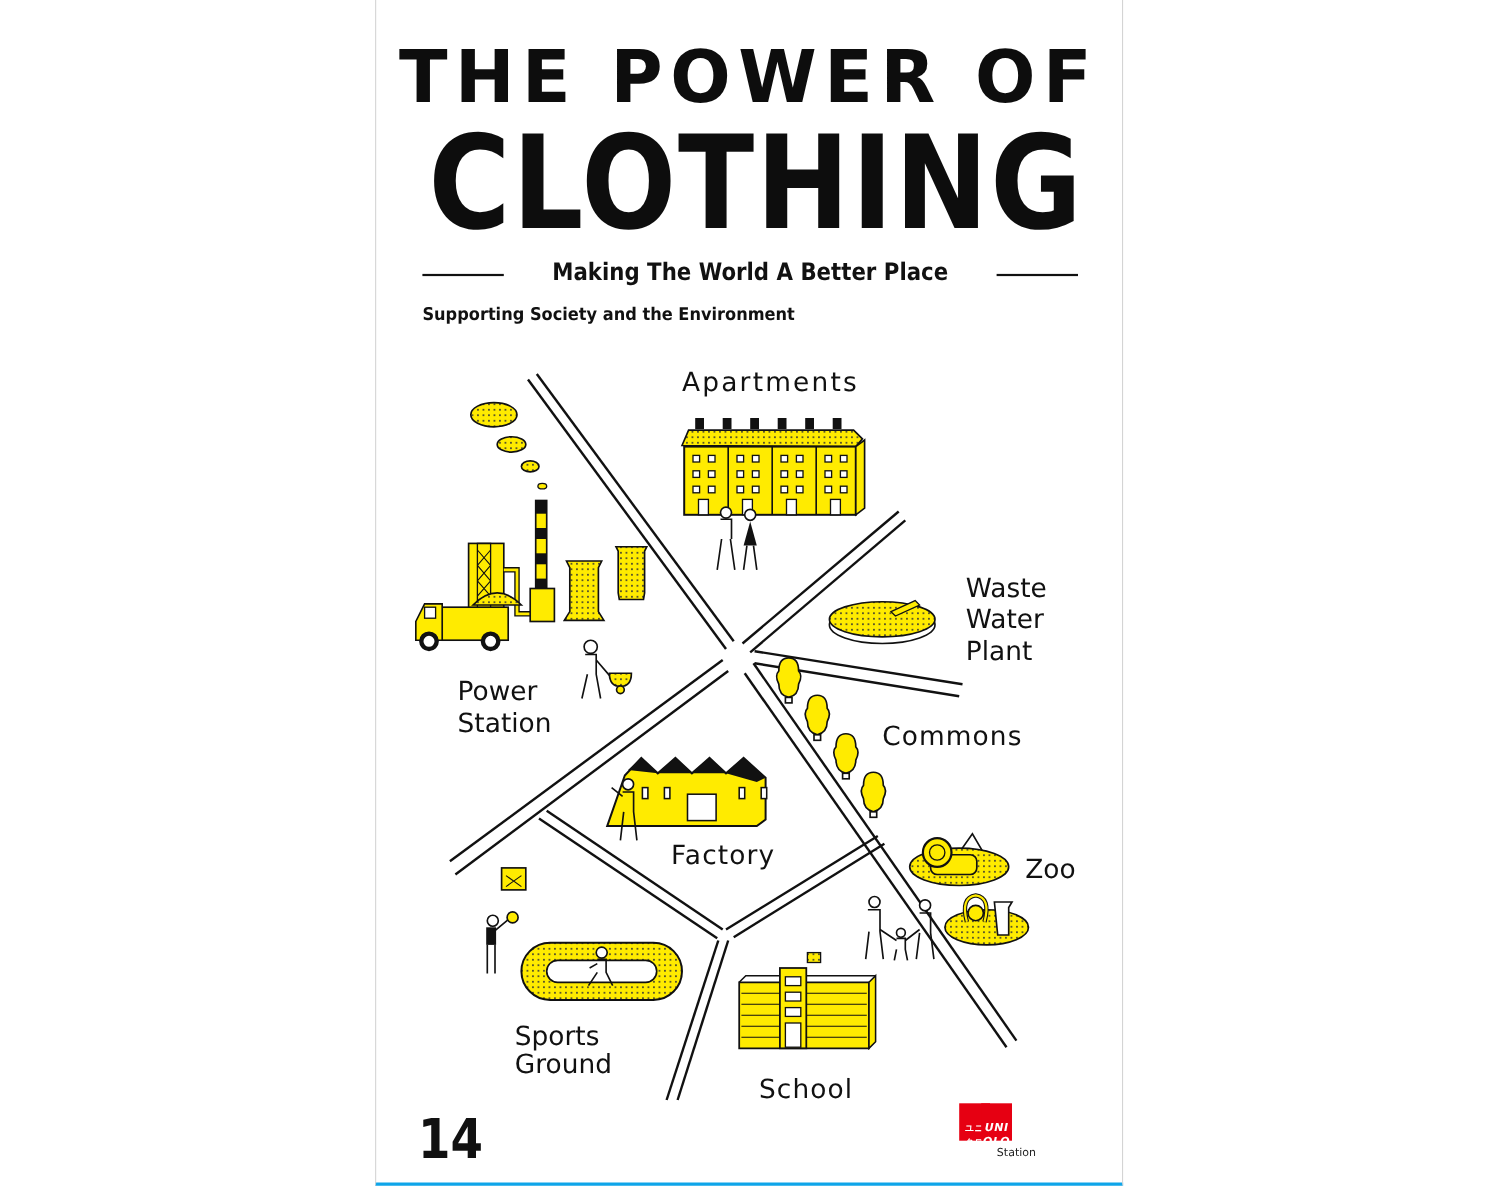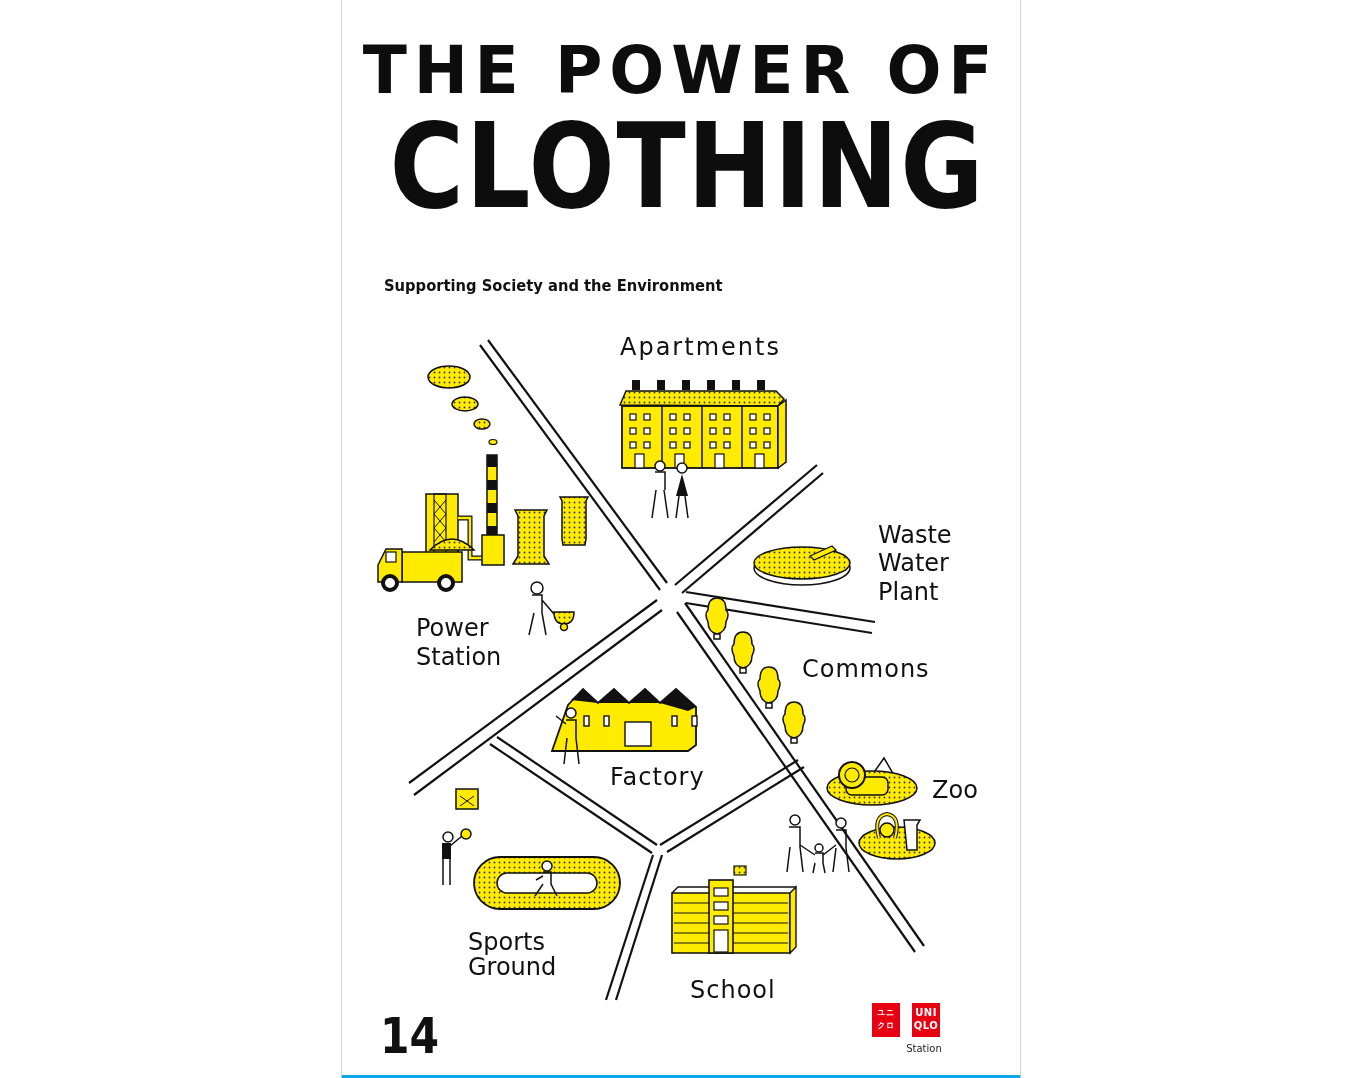--- a/index.html
+++ b/index.html
@@ -33,37 +33,42 @@
     }
     svg.map { position: absolute; left: 0; top: 0; }
     .page-num {
       position: absolute; left: 38px; top: 1008px; font-family: "DejaVu Sans", sans-serif;
       font-weight: bold; font-size: 50px; line-height: 56px; color: #111; transform: scaleX(0.85); transform-origin: left;
     }
     .logo { position: absolute; left: 524px; top: 1003px; width: 110px; }
     .logo-box {
       position: absolute; top: 0; width: 28px; height: 34px; background: #e60012; color: #fff;
       font-family: "DejaVu Sans", sans-serif; font-weight: bold; font-size: 10px; line-height: 13px;
-      text-align: center; padding-top: 3px; box-sizing: border-box; letter-spacing: 0.5px;
+      text-align: center; padding-top: 16px; box-sizing: border-box; letter-spacing: 0.5px;
     }
     .logo-box.kata { left: 6px; }
-    .logo-box.uni { left: 46px; }
+    .logo-box.uni { left: 26px; font-style: italic; }
     .lifewear {
       position: absolute; top: 40px; left: 58px; font-size: 10px; color: #222; font-family: "DejaVu Sans", sans-serif; transform: translateX(-50%);
     }
     .hand { font-family: "DejaVu Sans", sans-serif; font-size: 24px; fill: #111; font-weight: normal; }
   </style>
 </head>
 <body>
 
 <div class="page">
 
   <div class="title-line t1">THE POWER OF</div>
   <div class="title-line t2">CLOTHING</div>
 
+  <div class="rule-row">
+    <div class="rule l"></div>
+    <div class="subtitle">Making The World A Better Place</div>
+    <div class="rule r"></div>
+  </div>
 
   <div class="tagline">Supporting Society and the Environment</div>
 
   <svg class="map" width="678" height="1075" viewBox="0 0 678 1075">
     <defs>
       <pattern id="dots" width="5" height="5" patternUnits="userSpaceOnUse">
         <rect width="5" height="5" fill="#FFEB00"></rect>
         <circle cx="2.5" cy="2.5" r="0.9" fill="#333"></circle>
       </pattern>
     </defs>

